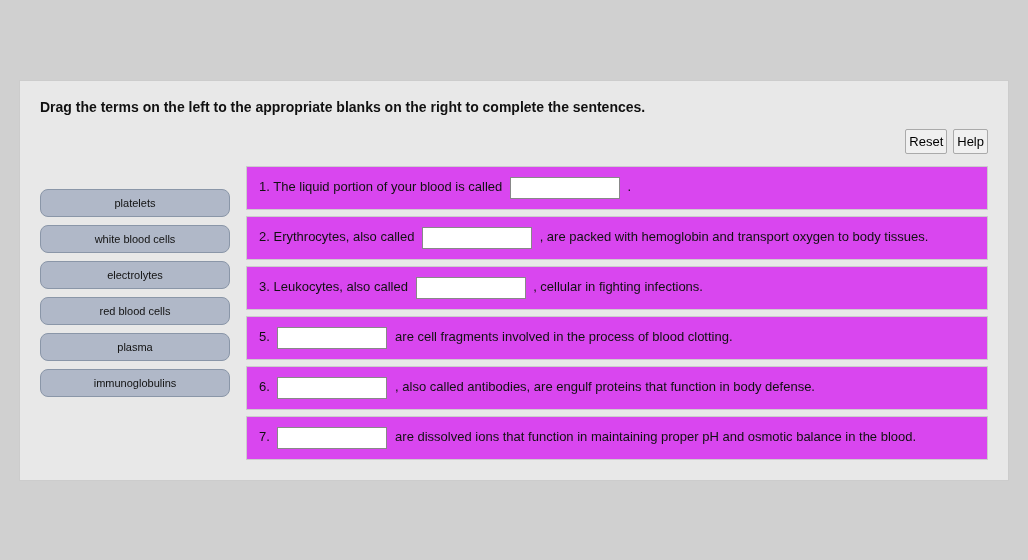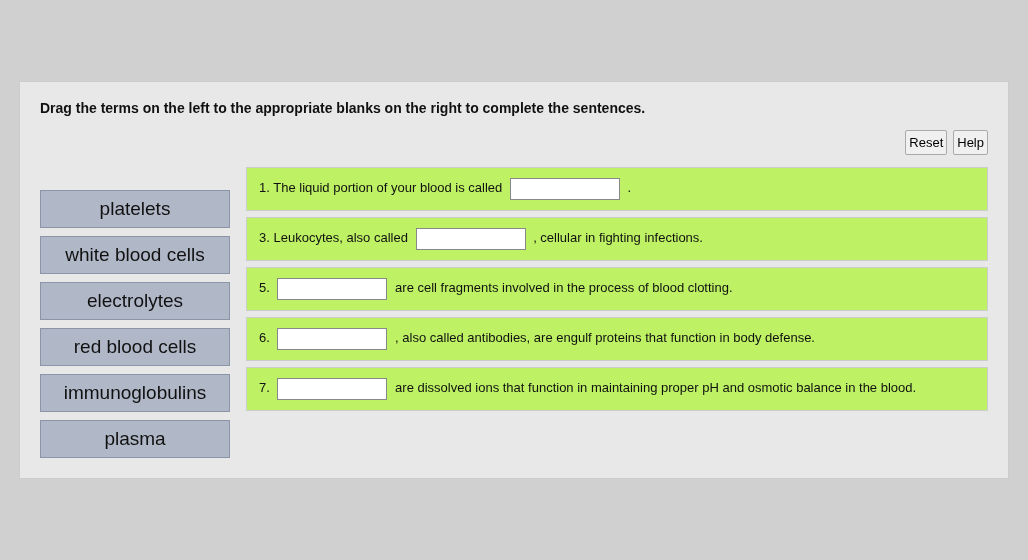--- a/index.html
+++ b/index.html
@@ -34,24 +34,24 @@
       flex-direction: column;
       gap: 8px;
       min-width: 190px;
       margin-top: 60px;
     }
     .term-item {
       background: #b0b8c8;
       border: 1px solid #8a96a8;
       text-align: center;
       padding: 7px 10px;
-      font-size: 19px;
+      font-size: 11px;
       color: #111;
       cursor: grab;
-      border-radius: 0;
+      border-radius: 8px;
       user-select: none;
     }
     .right-panel {
       flex: 1;
     }
     .top-buttons {
       display: flex;
       justify-content: flex-end;
       gap: 6px;
       margin-bottom: 12px;
@@ -63,21 +63,21 @@
       font-size: 13px;
       cursor: pointer;
       border-radius: 2px;
     }
     .sentences-panel {
       display: flex;
       flex-direction: column;
       gap: 6px;
     }
     .sentence-row {
-      background: #bef264;
+      background: #d946ef;
       border: 1px solid #ccc;
       padding: 10px 12px;
       font-size: 13px;
       color: #111;
       line-height: 1.5;
       min-height: 40px;
     }
     .blank-box {
       display: inline-block;
       width: 110px;
@@ -94,40 +94,46 @@
 <div class="main-container">
   <p class="instructions">Drag the terms on the left to the appropriate blanks on the right to complete the sentences.</p>
 
   <div class="content-area">
 
     <div class="terms-panel">
       <div class="term-item" draggable="true">platelets</div>
       <div class="term-item" draggable="true">white blood cells</div>
       <div class="term-item" draggable="true">electrolytes</div>
       <div class="term-item" draggable="true">red blood cells</div>
+      <div class="term-item" draggable="true">plasma</div>
       <div class="term-item" draggable="true">immunoglobulins</div>
-      <div class="term-item" draggable="true">plasma</div>
     </div>
 
     <div class="right-panel">
 
       <div class="top-buttons">
         <button class="btn">Reset</button>
         <button class="btn">Help</button>
       </div>
 
       <div class="sentences-panel">
 
         <div class="sentence-row">
           <span>1.</span>
           <span> The liquid portion of your blood is called</span>
           <span class="blank-box"></span>
           <span>.</span>
         </div>
 
+        <div class="sentence-row">
+          <span>2.</span>
+          <span> Erythrocytes, also called</span>
+          <span class="blank-box"></span>
+          <span>, are packed with hemoglobin and transport oxygen to body tissues.</span>
+        </div>
 
         <div class="sentence-row">
           <span>3.</span>
           <span> Leukocytes, also called</span>
           <span class="blank-box"></span>
           <span>, cellular in fighting infections.</span>
         </div>
 
 
         <div class="sentence-row">

